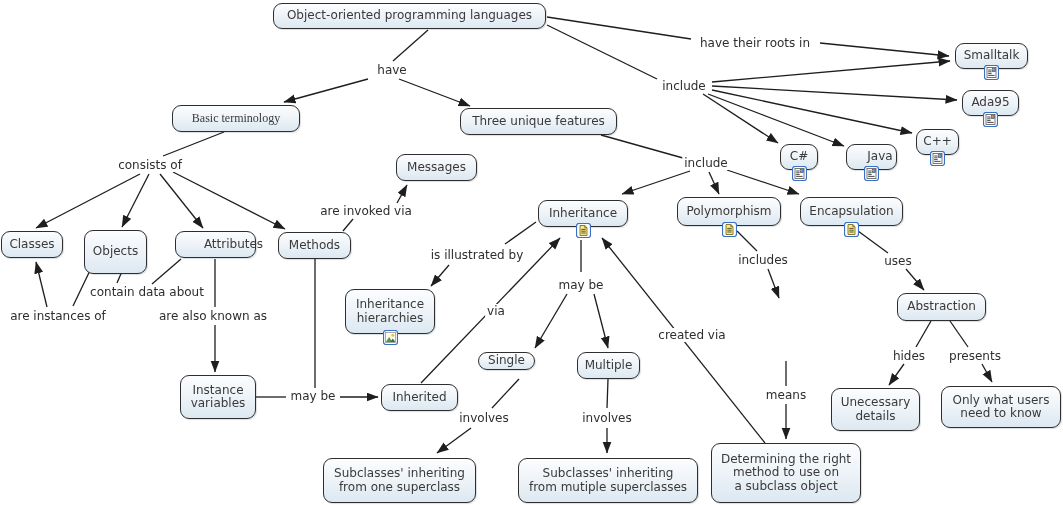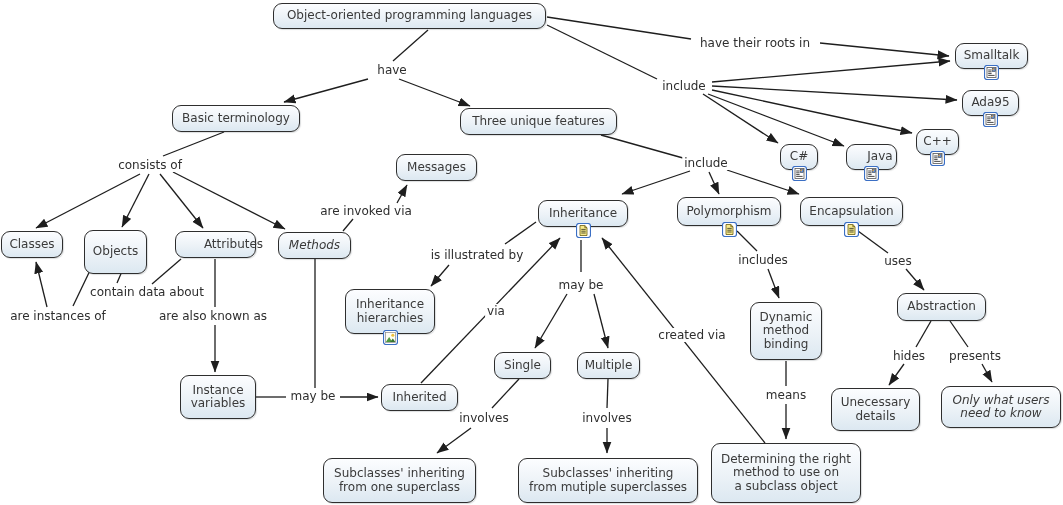--- a/index.html
+++ b/index.html
@@ -86,21 +86,21 @@
         <line x1="215" y1="259" x2="215" y2="307" stroke="#1e1e1e" stroke-width="1.3"></line>
         <line x1="215" y1="325" x2="215" y2="372" stroke="#1e1e1e" stroke-width="1.3" marker-end="url(#arrow)"></line>
         <line x1="315" y1="259" x2="315" y2="388" stroke="#1e1e1e" stroke-width="1.3"></line>
         <line x1="256" y1="397" x2="286" y2="397" stroke="#1e1e1e" stroke-width="1.3"></line>
         <line x1="340" y1="397" x2="378" y2="397" stroke="#1e1e1e" stroke-width="1.3" marker-end="url(#arrow)"></line>
       </g>
   </svg>
 <div class="node" style="left: 273px; top: 3px; width: 273px; height: 26px;">
       <span>Object-oriented programming languages</span>
     </div>
-    <div class="node" style="left: 172px; top: 105px; width: 128px; height: 27px;">
+    <div class="node" style="left: 172px; top: 105px; width: 128px; height: 27px; font-family: Liberation Serif, serif;">
       <span>Basic terminology</span>
     </div>
     <div class="node" style="left: 460px; top: 108px; width: 157px; height: 27px;">
       <span>Three unique features</span>
     </div>
     <div class="node" style="left: 396px; top: 154px; width: 81px; height: 27px;">
       <span>Messages</span>
     </div>
     <div class="node" style="left: 955px; top: 43px; width: 73px; height: 26px;">
       <span>Smalltalk</span>
@@ -181,60 +181,55 @@
       </svg></div>
     <div class="node" style="left: 1px; top: 231px; width: 62px; height: 27px;">
       <span>Classes</span>
     </div>
     <div class="node" style="left: 84px; top: 230px; width: 63px; height: 44px;">
       <span>Objects</span>
     </div>
     <div class="node" style="left: 175px; top: 231px; width: 81px; height: 27px; padding-left: 39px;">
       <span>Attributes</span>
     </div>
-    <div class="node" style="left: 278px; top: 232px; width: 73px; height: 27px; font-style: italic;">
+    <div class="node" style="left: 278px; top: 232px; width: 73px; height: 27px;">
       <span>Methods</span>
     </div>
     <div class="node" style="left: 345px; top: 289px; width: 90px; height: 45px;">
       <span>Inheritance
 hierarchies</span>
     </div>
     <div class="res-icon" style="left: 382.5px; top: 330px;"><svg width="15" height="15" viewBox="0 0 15 15">
         <rect x="0.5" y="0.5" width="14" height="14" rx="2.5" fill="#fff" stroke="#3b6fc4" stroke-width="1.2"></rect>
         <rect x="2.5" y="2.5" width="10" height="10" fill="#fdfdf4" stroke="#888" stroke-width="0.7"></rect>
         <circle cx="9.8" cy="5.2" r="1.5" fill="#f0c03a"></circle>
         <path d="M2.8 12 L6.2 7 L9.2 12 Z" fill="#4f9a3f"></path>
         <path d="M7.2 12 L9.8 8.6 L12.4 12 Z" fill="#35742f"></path>
       </svg></div>
     <div class="node" style="left: 180px; top: 375px; width: 76px; height: 44px;">
       <span>Instance
 variables</span>
     </div>
     <div class="node" style="left: 381px; top: 384px; width: 77px; height: 27px; align-items: center;">
       <span>Inherited</span>
     </div>
-    <div class="node" style="left: 494px; top: 352px; width: 57px; height: 27px; text-align: right;">
+    <div class="node" style="left: 478px; top: 352px; width: 57px; height: 18px; text-align: right;">
       <span>Single</span>
     </div>
     <div class="node" style="left: 577px; top: 352px; width: 63px; height: 27px;">
       <span>Multiple</span>
-    </div>
-    <div class="node" style="left: 750px; top: 302px; width: 72px; height: 58px;">
-      <span>Dynamic
-method
-binding</span>
     </div>
     <div class="node" style="left: 897px; top: 293px; width: 89px; height: 28px;">
       <span>Abstraction</span>
     </div>
     <div class="node" style="left: 831px; top: 388px; width: 89px; height: 43px;">
       <span>Unecessary
 details</span>
     </div>
-    <div class="node" style="left: 941px; top: 386px; width: 120px; height: 42px; font-style: italic;">
+    <div class="node" style="left: 941px; top: 386px; width: 120px; height: 42px;">
       <span>Only what users
 need to know</span>
     </div>
     <div class="node" style="left: 323px; top: 458px; width: 153px; height: 45px;">
       <span>Subclasses' inheriting
 from one superclass</span>
     </div>
     <div class="node" style="left: 518px; top: 458px; width: 180px; height: 45px;">
       <span>Subclasses' inheriting
 from mutiple superclasses</span>

